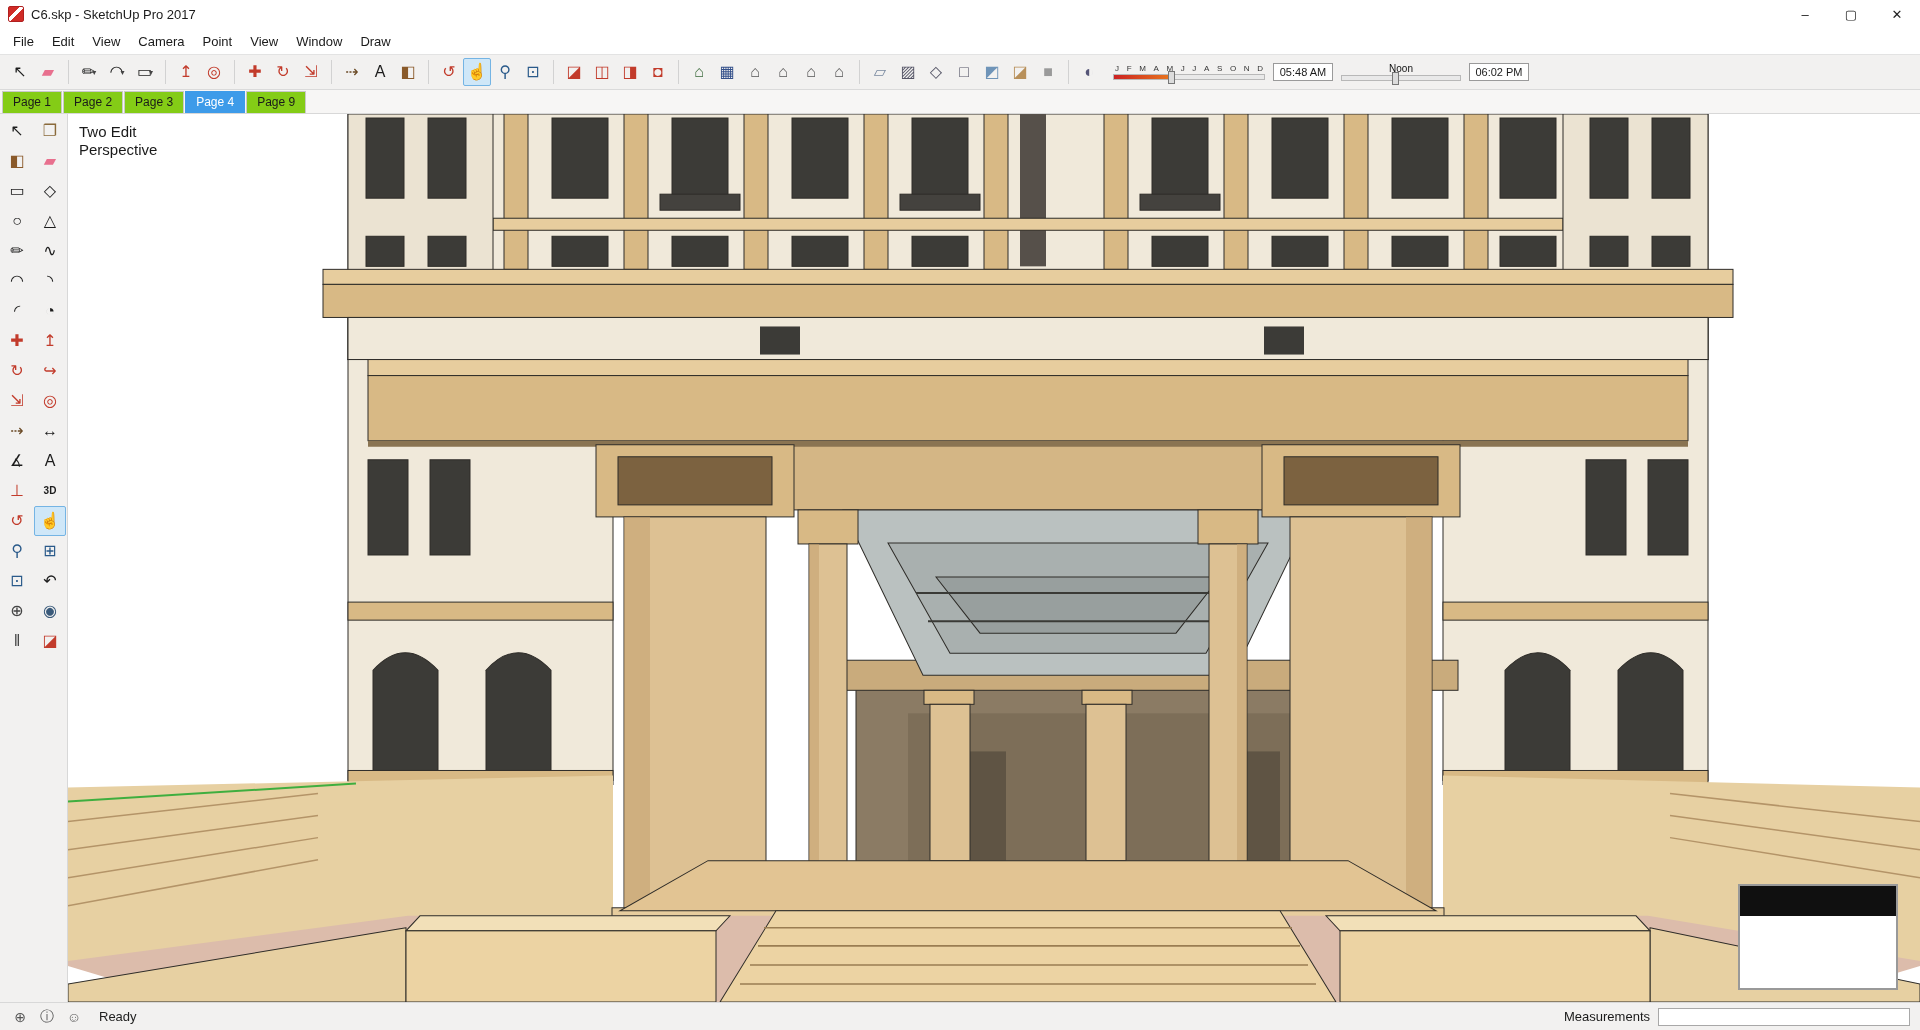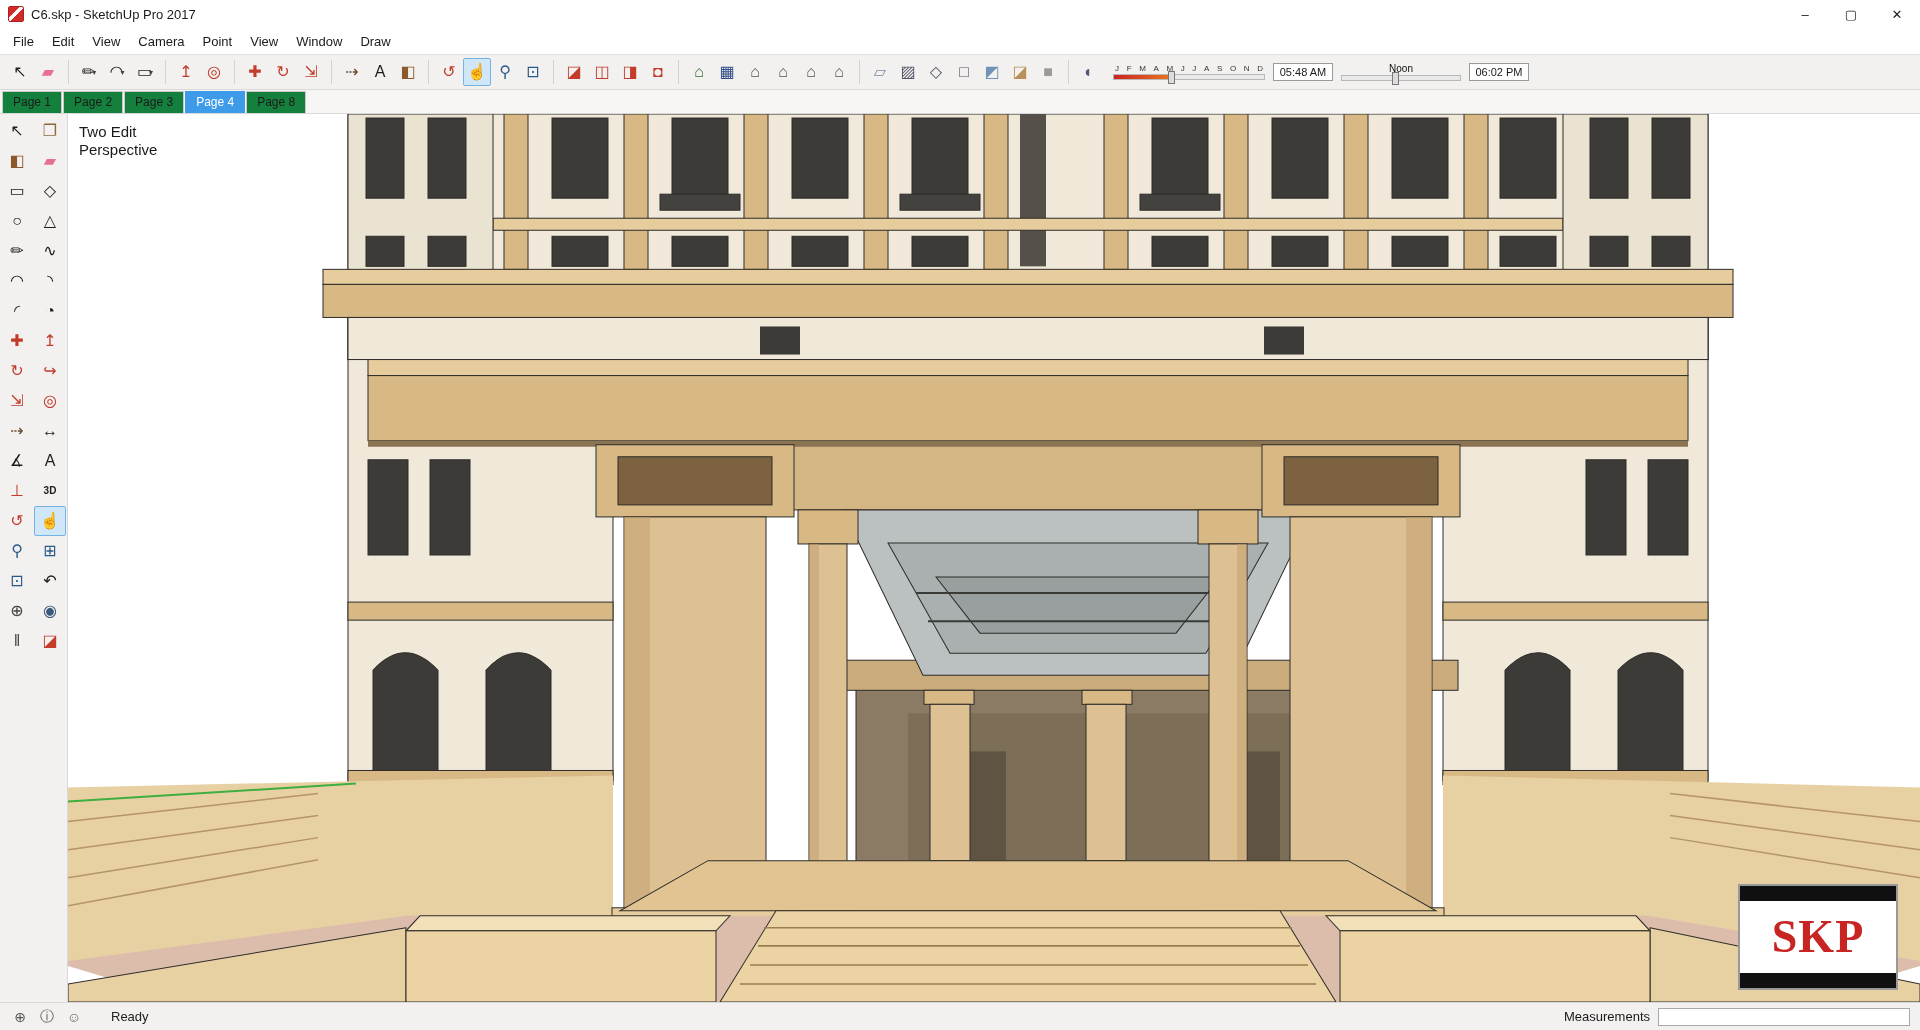--- a/index.html
+++ b/index.html
@@ -41,21 +41,21 @@
   .slider-track { height:6px; background:#e9e9e9; border:1px solid #b8b8b8; position:relative; }
   .date-fill { position:absolute; left:0; top:0; bottom:0; background:linear-gradient(90deg,#cc2222,#e8771e); }
   .slider-thumb { position:absolute; top:-4px; width:7px; height:13px; background:#dcdcdc; border:1px solid #777; margin-left:-3px; }
   .time-ctrl { width:120px; position:relative; padding-top:11px; }
   .noon-label { position:absolute; top:-1px; left:50%; transform:translateX(-50%); font-size:10px; color:#111; }
   .time-box { border:1px solid #9a9a9a; background:#fff; font-size:11px; padding:2px 5px; min-width:60px; text-align:center; }
 
   
   .tabbar { height:24px; background:#f7f6f5; border-bottom:1px solid #d8d8d8;
     display:flex; align-items:flex-end; padding-left:2px; }
-  .tab { font-size:12px; padding:3px 10px 4px; background:#15803d; border:1px solid #c9c9c9;
+  .tab { font-size:12px; padding:3px 10px 4px; background:#84cc16; border:1px solid #c9c9c9;
     border-bottom:none; margin-right:1px; }
   .tab.active { background:var(--accent); border-color:var(--accent); color:#fff; }
 
   
   .main { display:flex; height:888px; }
   .palette { width:68px; background:#f2f1f0; border-right:1px solid #d8d8d8;
     display:grid; grid-template-columns:33px 33px; align-content:start; padding:2px 0 0 1px; }
   .pal-btn { width:32px; height:30px; display:flex; align-items:center; justify-content:center;
     background:none; border:1px solid transparent; border-radius:2px; padding:0; }
   .pal-btn span { font-size:16px; line-height:1; }
@@ -70,21 +70,21 @@
   .wm-bar { height:15px; background:#101010; }
   .wm-mid { flex:1; display:flex; align-items:center; justify-content:center; }
   .wm-text { font-family:"Liberation Serif", serif; font-weight:bold; font-size:46px;
     color:#c82424; letter-spacing:1px; line-height:1; }
 
   
   .statusbar { height:28px; background:#f2f1f0; border-top:1px solid #d8d8d8;
     display:flex; align-items:center; padding:0 10px; font-size:13px; }
   .sb-icon { width:20px; height:20px; display:flex; align-items:center; justify-content:center;
     font-size:14px; color:#555; margin-right:7px; }
-  .sb-status { margin-left:20px; color:#222; }
+  .sb-status { margin-left:8px; color:#222; }
   .sb-right { margin-left:auto; display:flex; align-items:center; gap:8px; }
   .measure-input { width:252px; height:18px; border:1px solid #a8a8a8; background:#fff;
     font-size:12px; padding:0 4px; }
 
   
   .e   { stroke:var(--edge); stroke-width:1; }
   .tl  { stroke:#9a7d52; stroke-width:1.5; }
   .bm  { stroke:#3a3a36; stroke-width:2; }
   .fc  { fill:var(--facade-cream); }
   .ftc { fill:var(--tower-cream); }
@@ -300,21 +300,21 @@
     </div>
     <div class="time-box">06:02 PM</div>
   </div>
 </div>
 
 <div class="tabbar">
     <div class="tab">Page 1</div>
     <div class="tab">Page 2</div>
     <div class="tab">Page 3</div>
     <div class="tab active">Page 4</div>
-    <div class="tab">Page 8</div>
+    <div class="tab">Page 9</div>
   </div>
 
 <div class="main">
 
   <div class="palette">
       <button class="pal-btn">
         <span style="color: rgb(28, 28, 28);">↖</span>
       </button>
       <button class="pal-btn">
         <span style="color: rgb(138, 106, 58);">❐</span>
@@ -569,23 +569,20 @@
         <rect class="fst e" x="338" y="815" width="310" height="71"></rect>
         <path class="fpt e" d="M1568 800 L1258 800 L1272 815 L1582 815 Z"></path>
         <rect class="fst e" x="1272" y="815" width="310" height="71"></rect>
       </g>
 
       <path d="M0 686 L288 668" style="stroke:var(--green-axis);stroke-width:2"></path>
     </svg>
 
     <div class="watermark">
       <div class="wm-bar"></div>
-      <div class="wm-mid">
-        <span class="wm-text">SKP</span>
-      </div>
       <div class="wm-bar"></div>
     </div>
   </div>
 </div>
 
 <div class="statusbar">
   <div style="display:flex;align-items:center;">
       <span class="sb-icon">⊕</span>
       <span class="sb-icon">ⓘ</span>
       <span class="sb-icon">☺</span>

